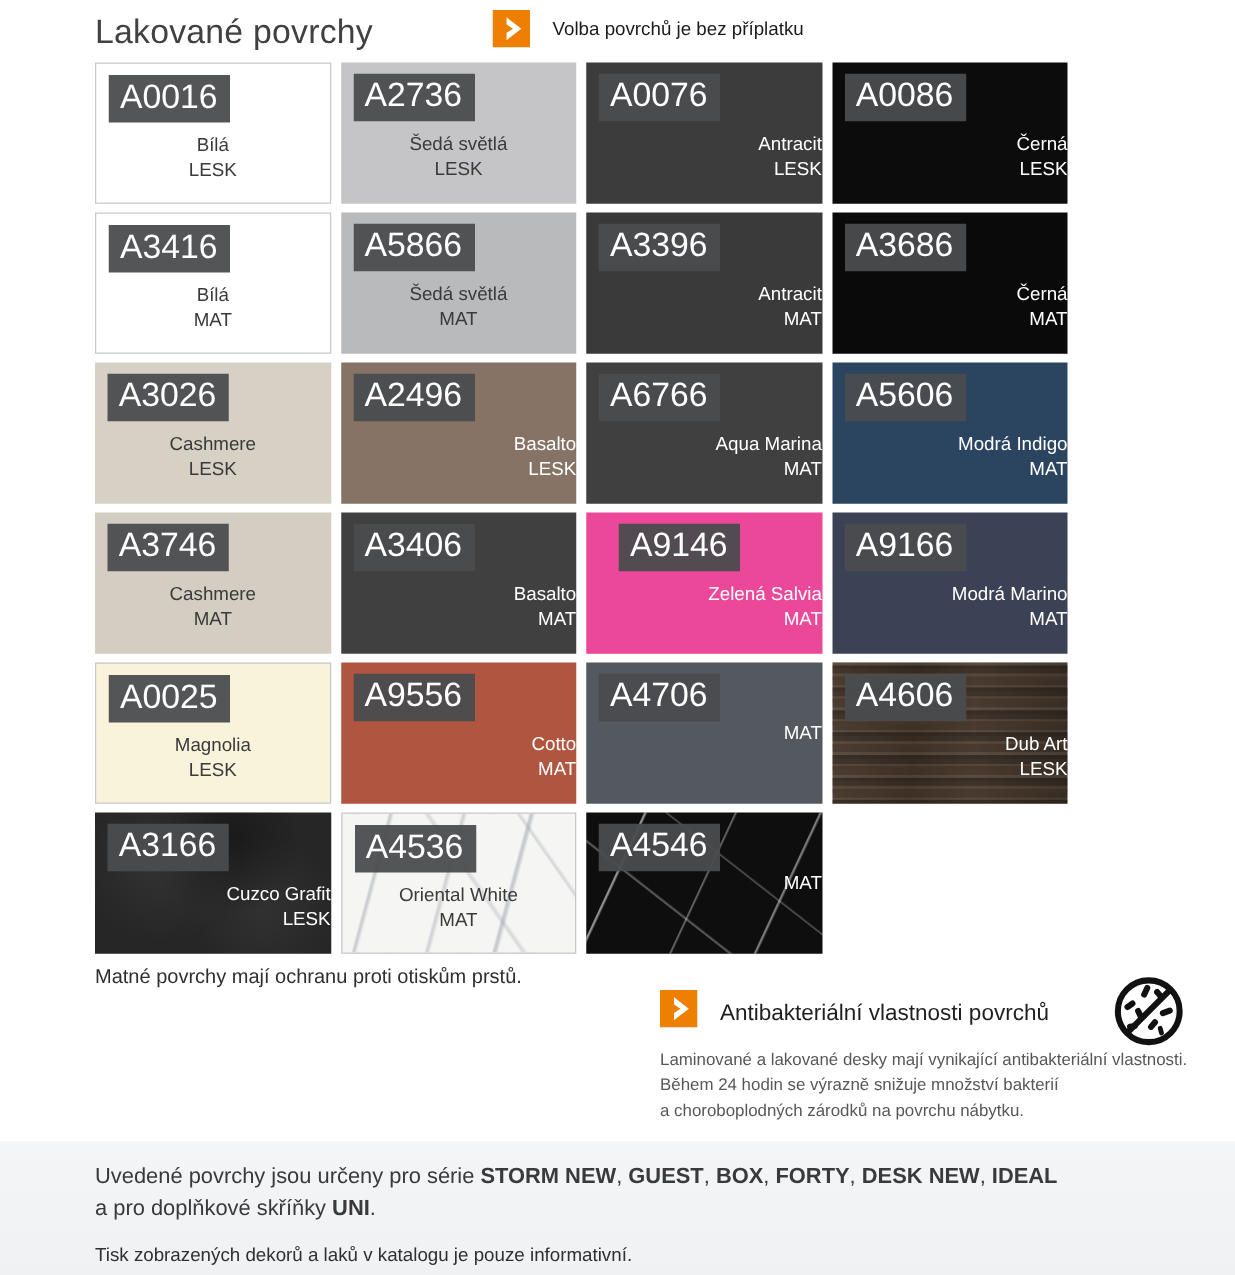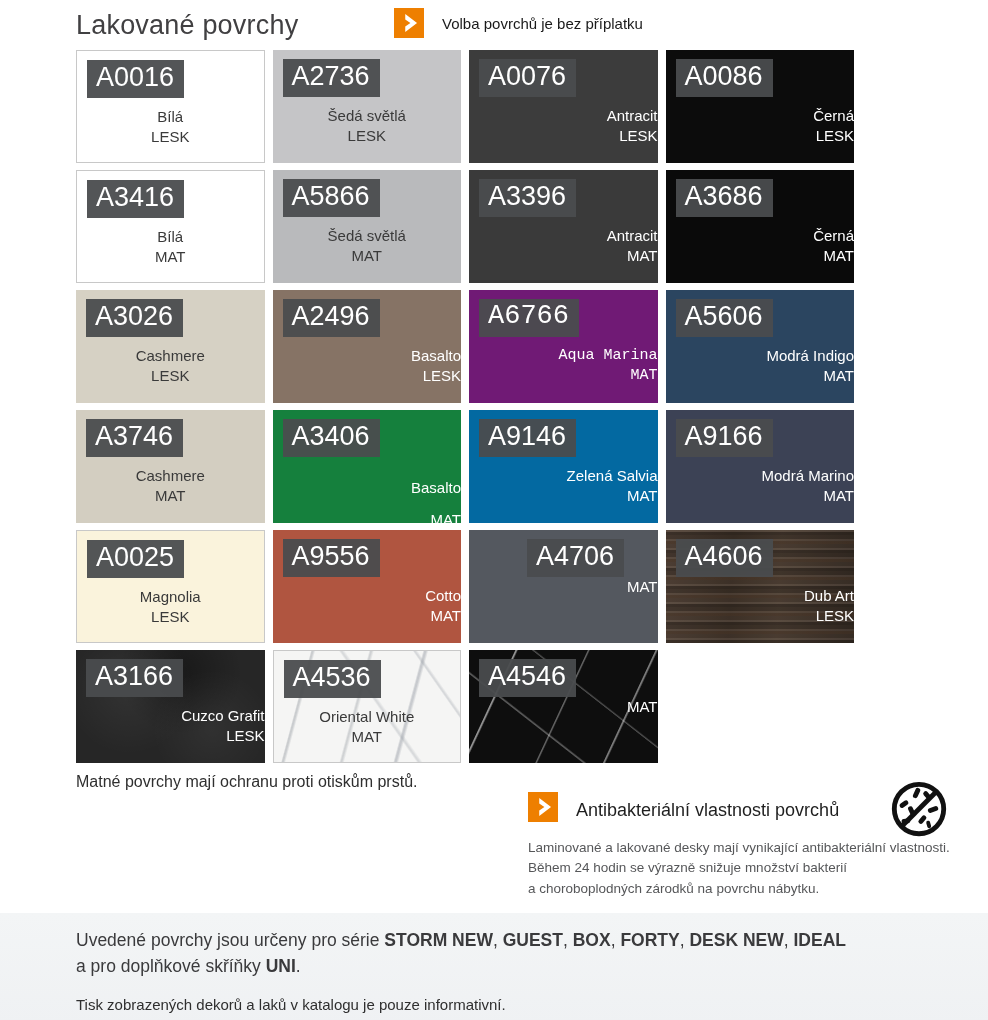--- a/index.html
+++ b/index.html
@@ -174,45 +174,45 @@
     <span class="name">Cashmere</span>
     <span class="finish">LESK</span>
   </div>
 
   <div class="swatch t-light" style="background: rgb(134, 115, 101);">
     <span class="badge">A2496</span>
     <span class="name">Basalto</span>
     <span class="finish">LESK</span>
   </div>
 
-  <div class="swatch t-light" style="background: #701a75; font-family: Liberation Mono, monospace;">
+  <div class="swatch t-light" style="background: #404040;">
     <span class="badge">A6766</span>
     <span class="name">Aqua Marina</span>
     <span class="finish">MAT</span>
   </div>
 
   <div class="swatch t-light" style="background: rgb(43, 69, 96);">
     <span class="badge">A5606</span>
     <span class="name">Modrá Indigo</span>
     <span class="finish">MAT</span>
   </div>
 
   <div class="swatch t-dark" style="background: rgb(211, 206, 193);">
     <span class="badge">A3746</span>
     <span class="name">Cashmere</span>
     <span class="finish">MAT</span>
   </div>
 
-  <div class="swatch t-light" style="background: #15803d; gap: 12px;">
+  <div class="swatch t-light" style="background: #404040;">
     <span class="badge">A3406</span>
     <span class="name">Basalto</span>
     <span class="finish">MAT</span>
   </div>
 
-  <div class="swatch t-light" style="background: #0369a1;">
+  <div class="swatch t-light" style="background: #ec4899; padding-left: 16px;">
     <span class="badge">A9146</span>
     <span class="name">Zelená Salvia</span>
     <span class="finish">MAT</span>
   </div>
 
   <div class="swatch t-light" style="background: rgb(60, 66, 85);">
     <span class="badge">A9166</span>
     <span class="name">Modrá Marino</span>
     <span class="finish">MAT</span>
   </div>
@@ -222,21 +222,21 @@
     <span class="name">Magnolia</span>
     <span class="finish">LESK</span>
   </div>
 
   <div class="swatch t-light" style="background: rgb(176, 85, 64);">
     <span class="badge">A9556</span>
     <span class="name">Cotto</span>
     <span class="finish">MAT</span>
   </div>
 
-  <div class="swatch t-light" style="background: rgb(84, 88, 95); padding-left: 48px;">
+  <div class="swatch t-light" style="background: rgb(84, 88, 95);">
     <span class="badge">A4706</span>
     <span class="finish">MAT</span>
   </div>
 
   <div class="swatch t-light tex-wood">
     <span class="badge">A4606</span>
     <span class="name">Dub Art</span>
     <span class="finish">LESK</span>
   </div>
 

